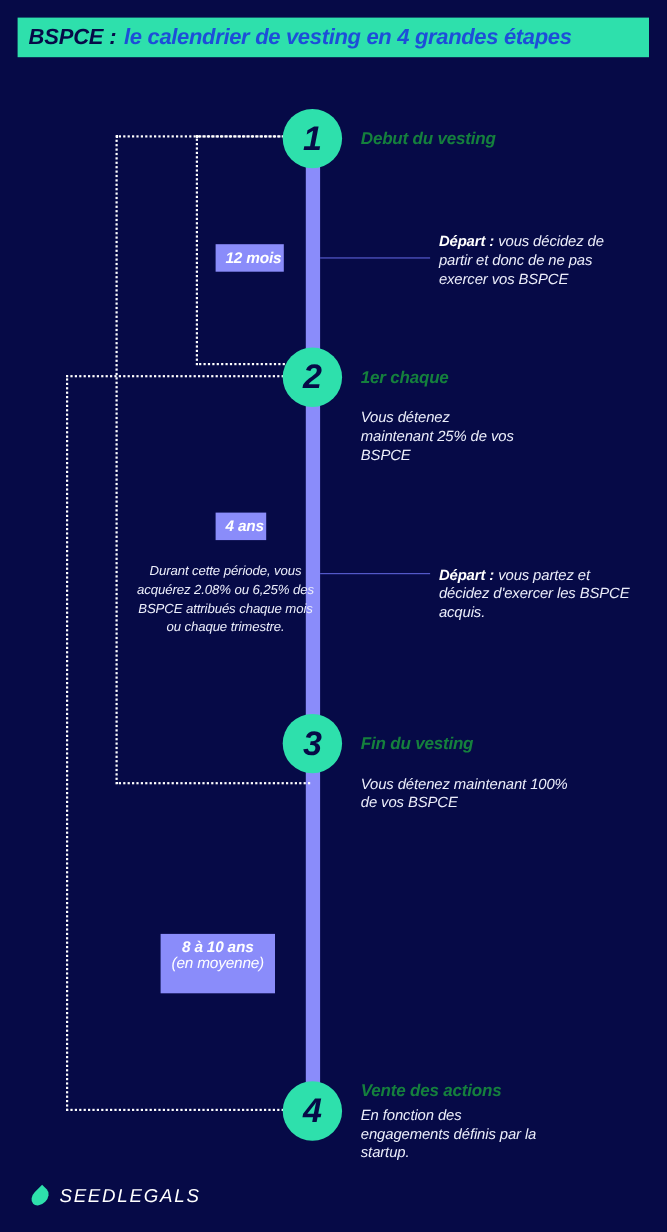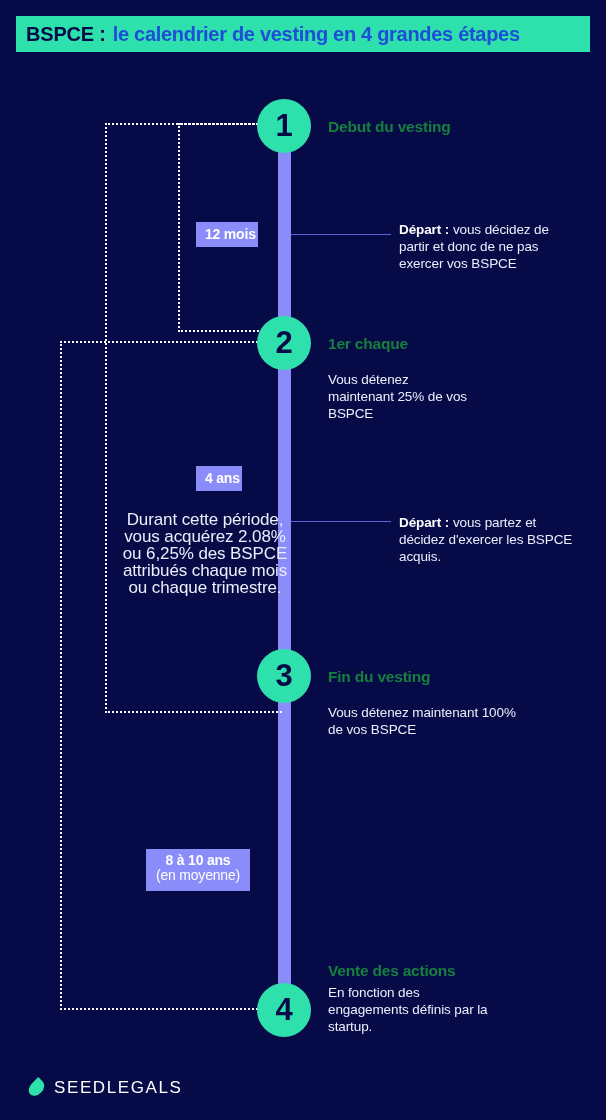--- a/index.html
+++ b/index.html
@@ -10,20 +10,21 @@
   body {
     font-family: "Liberation Sans", sans-serif;
     -webkit-font-smoothing: antialiased;
   }
   .page {
     position: relative;
     width: 606px;
     height: 1120px;
     background: #060a47;
     overflow: hidden;
+    font-style: italic;
   }
 
   
   .title-bar {
     position: absolute;
     left: 16px;
     top: 16px;
     width: 574px;
     height: 36px;
     background: #2ee0ac;
@@ -95,21 +96,21 @@
   .step-label .sl-desc {
     color: #eceefb;
     font-size: 13.5px;
     line-height: 17px;
     letter-spacing: -0.1px;
     margin-top: 18px;
   }
   .step-label.l1 { top: 117px; }
   .step-label.l2 { top: 334px; width: 145px; }
   .step-label.l3 { top: 667px; width: 190px; }
-  .step-label.l4 { top: 961px; width: 175px; }
+  .step-label.l4 { top: 982px; width: 175px; }
   .step-label.l4 .sl-desc { margin-top: 4px; }
 
   
   .badge {
     position: absolute;
     background: #8a8cfa;
     color: #ffffff;
     font-size: 14px;
     font-weight: bold;
     letter-spacing: -0.2px;
@@ -117,39 +118,39 @@
     box-sizing: border-box;
     text-align: center;
     z-index: 4;
     line-height: 16px;
   }
   .badge.b12 { left: 196px; top: 222px; }
   .badge.b4  { left: 196px; top: 466px; }
   .badge.b810 {
     left: 146px;
     top: 849px;
-    padding: 3px 10px 8px 10px;
+    padding: 3px 10px 20px 10px;
   }
   .badge .b-sub {
     display: block;
     font-weight: normal;
     font-size: 14px;
     line-height: 15px;
     letter-spacing: -0.2px;
   }
 
   
   .left-para {
     position: absolute;
     left: 120px;
     top: 511px;
     width: 170px;
     text-align: center;
     color: #eceefb;
-    font-size: 17px;
+    font-size: 12px;
     line-height: 17px;
     letter-spacing: -0.1px;
     z-index: 4;
   }
 
   
   .connector {
     position: absolute;
     height: 1px;
     background: #5c61d8;
@@ -164,21 +165,21 @@
     color: #eceefb;
     font-size: 13.5px;
     line-height: 17px;
     letter-spacing: -0.1px;
     z-index: 4;
   }
   .note .n-strong {
     color: #ffffff;
     font-weight: bold;
   }
-  .note.n1 { left: 399px; top: 221px; }
+  .note.n1 { left: 399px; top: 211px; }
   .note.n2 { left: 399px; top: 514px; }
 
   
   .bracket {
     position: absolute;
     border-left: 2px dotted #ffffff;
     border-top: 2px dotted #ffffff;
     border-bottom: 2px dotted #ffffff;
     border-right: none;
     box-sizing: border-box;

